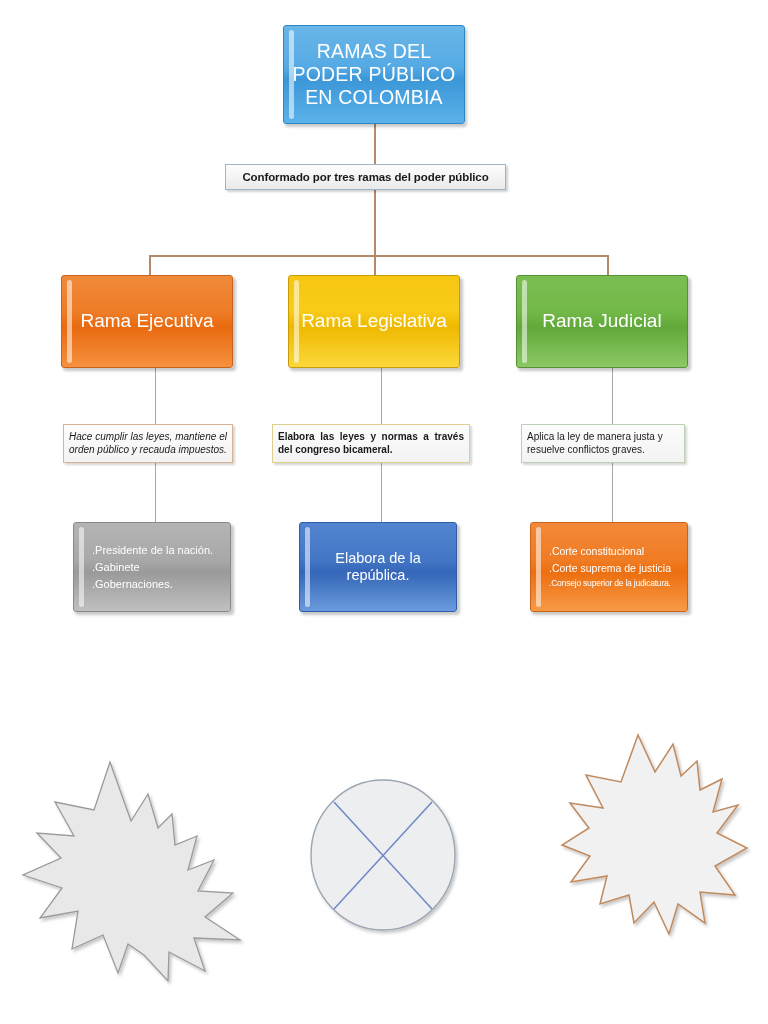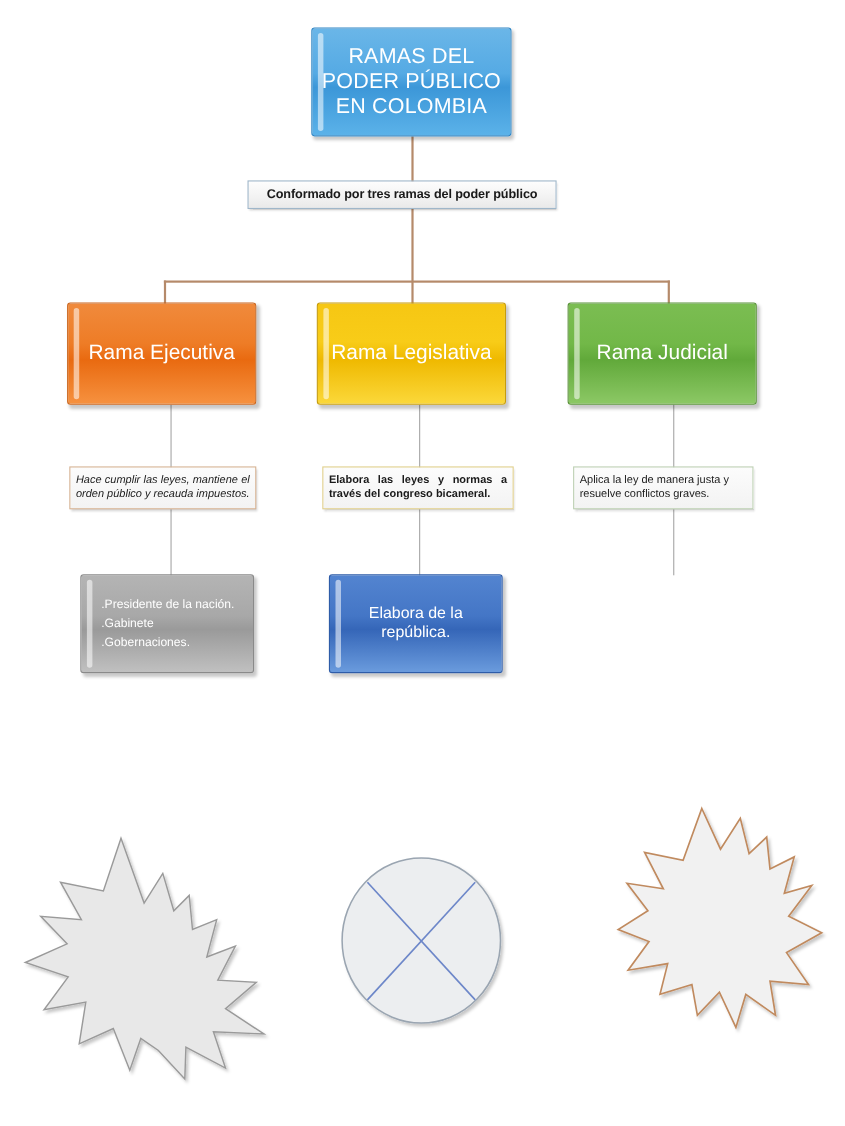--- a/index.html
+++ b/index.html
@@ -120,21 +120,21 @@
     display: flex;
     align-items: center;
     color: #1a1a1a;
     font-size: 10px;
     line-height: 1.28;
     text-align: justify;
     padding: 2px 5px;
     box-shadow: 1.5px 2px 2px rgba(0,0,0,0.16);
   }
   #desc-exec { left: 63px; width: 170px; border: 1px solid #d6b394; font-style: italic; }
-  #desc-legis { left: 293px; width: 174px; border: 1px solid #e0cf8c; font-weight: bold; }
+  #desc-legis { left: 272px; width: 198px; border: 1px solid #e0cf8c; font-weight: bold; }
   #desc-jud { left: 521px; width: 164px; border: 1px solid #bdd0b3; }
   .descbox .txt { width: 100%; display: block; }
   #desc-jud .txt { text-align: left; }
 
   
   .bottombox {
     top: 522px; width: 158px; height: 90px;
     box-shadow: 2.5px 3px 3px rgba(0,0,0,0.22);
   }
   #bottom-exec {
@@ -237,20 +237,28 @@
       <span class="li">.Gabinete</span>
       <span class="li">.Gobernaciones.</span>
     </span>
   </div>
 
   <div class="gbox bottombox" id="bottom-legis">
     <span class="sheen"></span>
     <span class="lbl">Elabora de la república.</span>
   </div>
 
+  <div class="gbox bottombox listbox" id="bottom-jud">
+    <span class="sheen"></span>
+    <span class="lbl">
+      <span class="li">.Corte constitucional</span>
+      <span class="li">.Corte suprema de justicia</span>
+      <span class="li">.Consejo superior de la judicatura.</span>
+    </span>
+  </div>
 
   <div id="shapes-layer">
     <svg width="768" height="334" viewBox="0 0 768 334" xmlns="http://www.w3.org/2000/svg">
       <defs>
         <filter id="shadowA" x="-20%" y="-20%" width="150%" height="150%">
           <feDropShadow dx="2" dy="2.5" stdDeviation="1.6" flood-color="#000000" flood-opacity="0.22"></feDropShadow>
         </filter>
       </defs>
 
       <polygon filter="url(#shadowA)" fill="#e8e8e8" stroke="#9a9a9a" stroke-width="1.3" points="110,72 131,131 148,104 158,138 172,124 175,155 197,146 188,180 214,170

